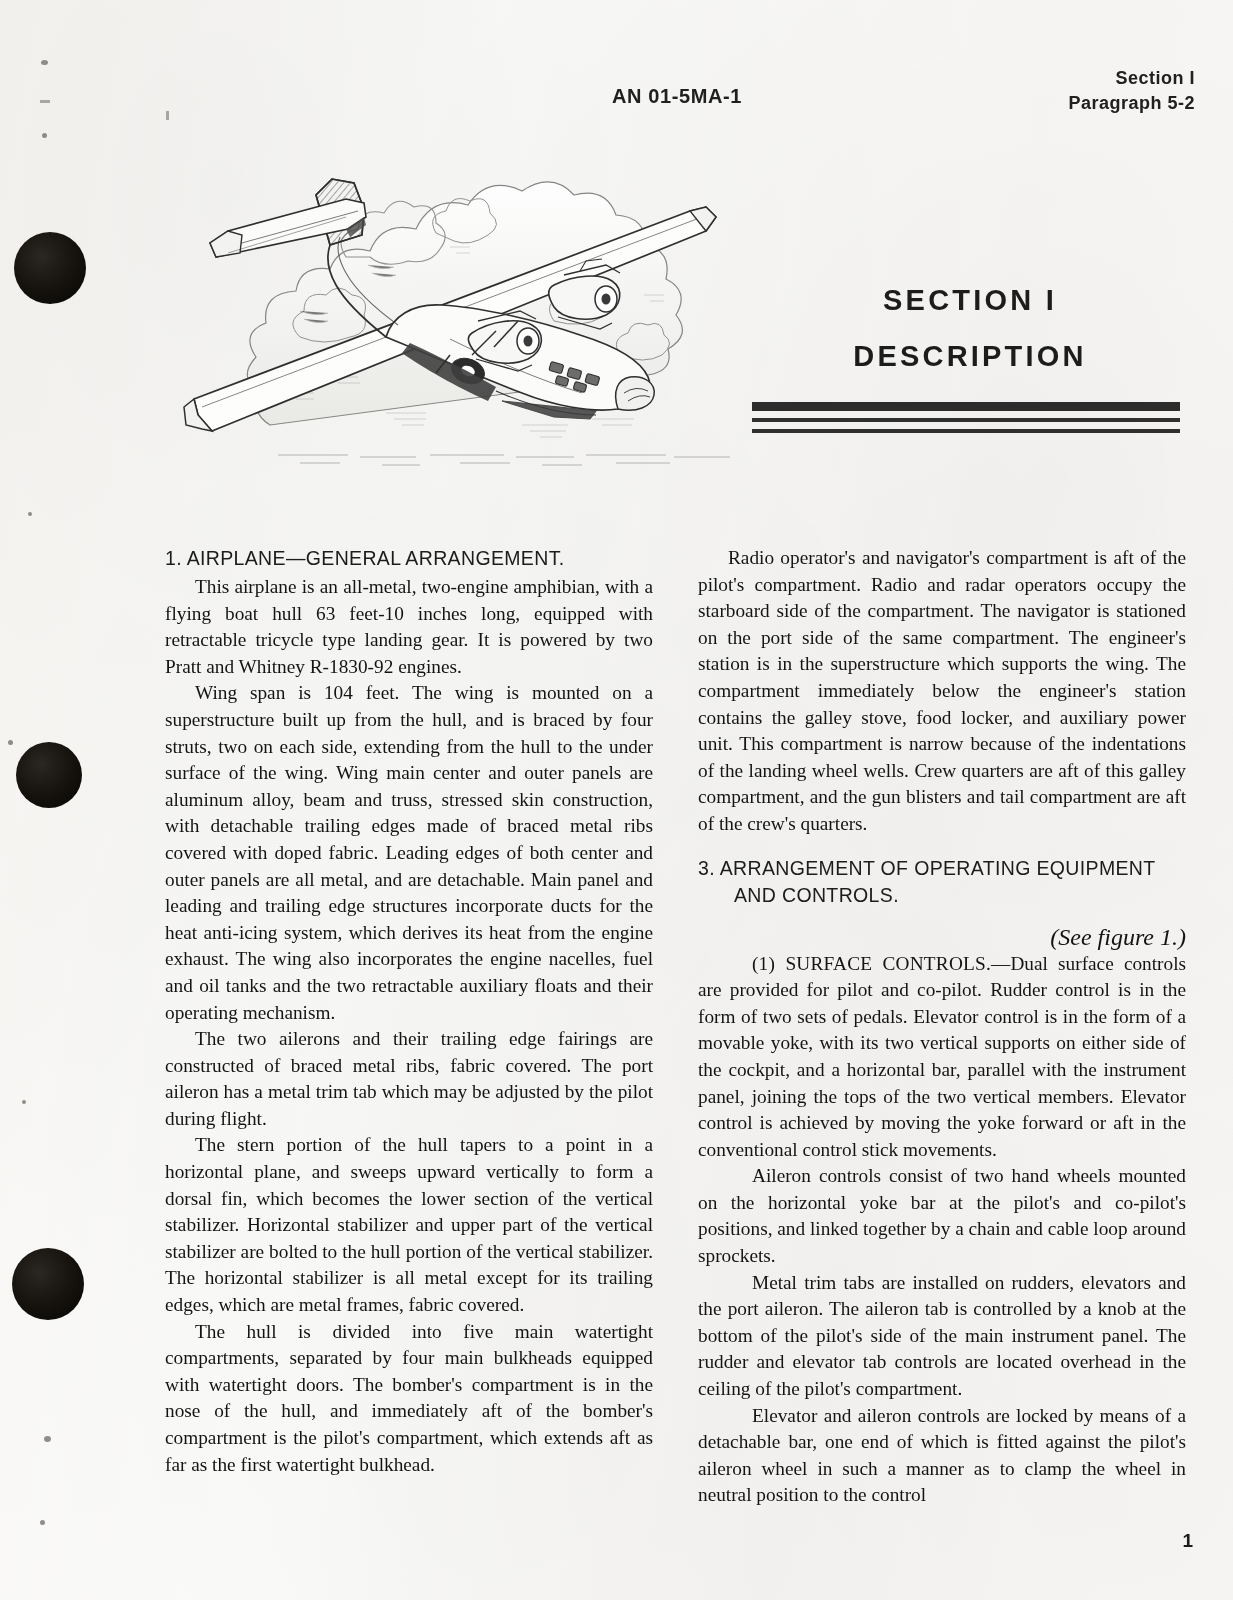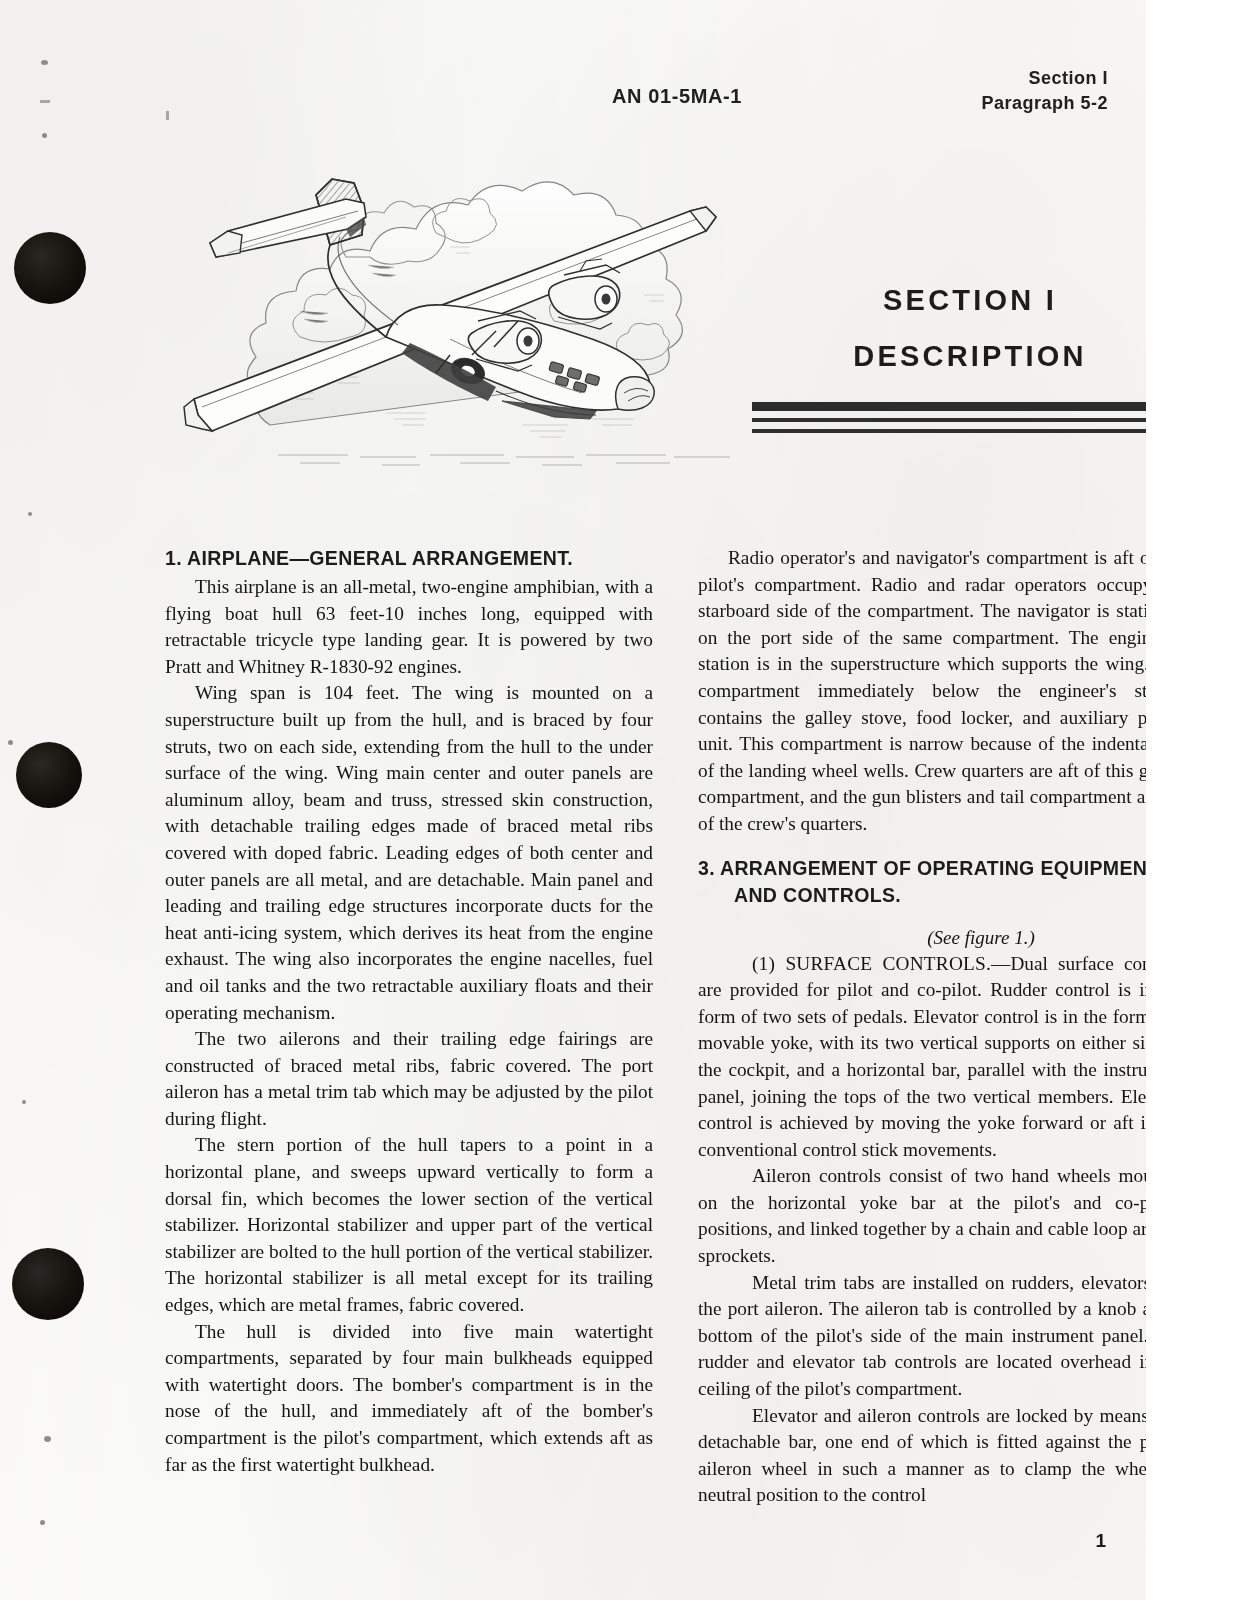--- a/index.html
+++ b/index.html
@@ -2,21 +2,21 @@
 <html><head>
 <meta charset="utf-8">
 <style>
   html, body {
     margin: 0;
     padding: 0;
     background: #ffffff;
   }
   .page {
     position: relative;
-    width: 1146px;
+    width: 1233px;
     height: 1600px;
     background: #fbfbfa;
     overflow: hidden;
     font-family: "Liberation Serif", serif;
     color: #1a1a1a;
   }
   
   .paper-grain {
     position: absolute;
     inset: 0;
@@ -122,21 +122,21 @@
     margin: 0;
     text-indent: 30px;
     hyphens: manual;
   }
   .col p.deep-indent { text-indent: 54px; }
 
   
   h2.num-head {
     margin: 0 0 2px 0;
     font-family: "Liberation Sans", sans-serif;
-    font-weight: bold;
+    font-weight: normal;
     font-size: 19.5px;
     letter-spacing: 0.35px;
     line-height: 27px;
     color: #1c1c1c;
     text-indent: 0;
     text-align: left;
   }
   h2.num-head .cont-line {
     display: block;
     padding-left: 36px;
@@ -156,24 +156,24 @@
     color: #141414;
   }
   h3.alpha-head .alpha-marker {
     font-style: italic;
     font-weight: bold;
   }
   .figure-ref {
     margin: 0;
     padding-left: 48px;
     font-style: italic;
-    font-size: 19px;
+    font-size: 24px;
     line-height: 27px;
     text-indent: 0;
-    text-align: center;
+    text-align: right;
     color: #141414;
   }
   .run-in-caps { letter-spacing: 0.2px; }
 
   
   .page-number {
     position: absolute;
     right: 40px;
     bottom: 48px;
     font-family: "Liberation Sans", sans-serif;

